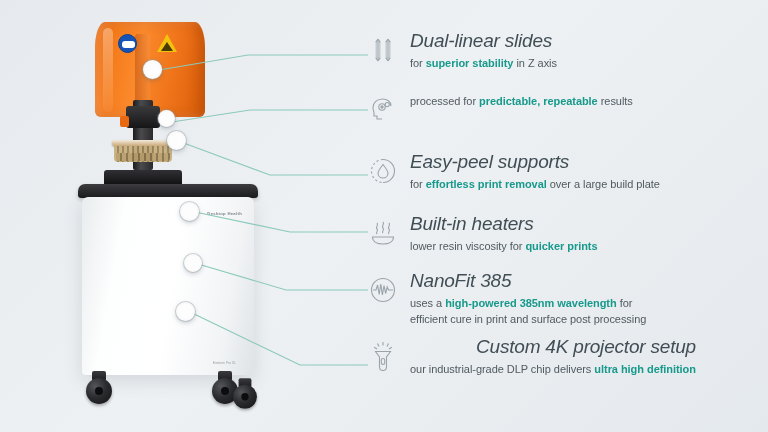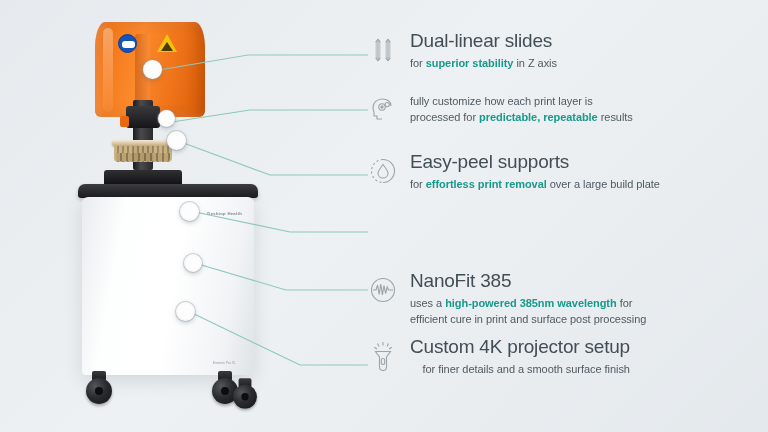--- a/index.html
+++ b/index.html
@@ -146,21 +146,21 @@
     position:absolute; left:0; display:flex; gap:12px; align-items:flex-start;
   }
   .feature-icon {
     width:30px; min-width:30px; height:30px;
     display:flex; align-items:center; justify-content:center;
     color:#9aa4ab; margin-top:5px;
   }
   .feature-text { padding-top:0; }
   .feature-title {
     font-size:19px; font-weight:400; color:#414e56; line-height:1.15;
-    letter-spacing:-.2px; white-space:nowrap;
+    letter-spacing:-.2px; white-space:nowrap;font-style:italic;
   }
   .feature-desc {
     font-size:11px; color:#4f5a61; line-height:1.48; margin-top:3px;
     letter-spacing:-.05px;
   }
   .hl { color:#17998b; font-weight:bold; }
 
   #feature-0 { top:30px; }
   #feature-1 { top:90px; }
   #feature-2 { top:151px; }
@@ -252,21 +252,20 @@
     <div class="feature-icon">
       <svg width="28" height="26" viewBox="0 0 28 26" fill="none" stroke="#9aa4ab" stroke-width="1.1">
         <path d="M22 9 C22 4.5 18 2 13.5 2 C8 2 4 5.5 4 10.5 C4 13 5 14.5 5 16 L5 19 L8 19 L8 22 L13 22"></path>
         <circle cx="13" cy="10" r="3.2"></circle>
         <circle cx="18.2" cy="7.6" r="2.1"></circle>
         <circle cx="13" cy="10" r="1.1" fill="#9aa4ab"></circle>
       </svg>
     </div>
     <div class="feature-text">
       <div class="feature-desc">
-          <div><span>fully customize how each print layer is</span></div>
           <div><span>processed for </span><span class="hl">predictable, repeatable</span><span> results</span></div>
         </div>
     </div>
   </div>
 
   <div class="feature" id="feature-2">
     <div class="feature-icon">
       <svg width="28" height="28" viewBox="0 0 28 28" fill="none" stroke="#9aa4ab" stroke-width="1.1">
         <path d="M14 2.5 A11.5 11.5 0 0 1 14 25.5"></path>
         <path d="M14 2.5 A11.5 11.5 0 0 0 14 25.5" stroke-dasharray="2.2 2.4"></path>
@@ -274,20 +273,36 @@
       </svg>
     </div>
     <div class="feature-text">
       <div class="feature-title">Easy-peel supports</div>
       <div class="feature-desc">
           <div><span>for </span><span class="hl">effortless print removal</span><span> over a large build plate</span></div>
         </div>
     </div>
   </div>
 
+  <div class="feature" id="feature-3">
+    <div class="feature-icon">
+      <svg width="28" height="28" viewBox="0 0 28 28" fill="none" stroke="#9aa4ab" stroke-width="1.1">
+        <path d="M8 4 C10 6 6 8 8 10 C10 12 6 13.5 8 15"></path>
+        <path d="M14 3 C16 5 12 7 14 9 C16 11 12 12.5 14 14"></path>
+        <path d="M20 4 C22 6 18 8 20 10 C22 12 18 13.5 20 15"></path>
+        <path d="M3.5 18 C3.5 22.5 8 25 14 25 C20 25 24.5 22.5 24.5 18 Z"></path>
+      </svg>
+    </div>
+    <div class="feature-text">
+      <div class="feature-title">Built-in heaters</div>
+      <div class="feature-desc">
+          <div><span>lower resin viscosity for </span><span class="hl">quicker prints</span></div>
+        </div>
+    </div>
+  </div>
 
   <div class="feature" id="feature-4">
     <div class="feature-icon">
       <svg width="28" height="28" viewBox="0 0 28 28" fill="none" stroke="#9aa4ab" stroke-width="1.1">
         <circle cx="14" cy="14" r="11.5"></circle>
         <path d="M4 14 L7 14 L8.6 9 L10.2 18.5 L11.8 8 L13.4 19 L15 9.5 L16.6 17.5 L18.2 11 L19.6 14 L24 14"></path>
       </svg>
     </div>
     <div class="feature-text">
       <div class="feature-title">NanoFit 385</div>
@@ -306,18 +321,18 @@
           <path d="M18.5 2.6 L17 5.6"></path>
         <path d="M4.2 6.2 L7 8"></path>
           <path d="M21.8 6.2 L19 8"></path>
         <path d="M5.5 10.5 L20.5 10.5 L16.5 16 L16.5 26 A3.5 3.5 0 0 1 9.5 26 L9.5 16 Z"></path>
         <rect x="11.3" y="17.5" width="3.4" height="6" rx="1.7"></rect>
       </svg>
     </div>
     <div class="feature-text">
       <div class="feature-title">Custom 4K projector setup</div>
       <div class="feature-desc">
-          <div><span>for finer details and a smooth surface finish</span></div>
+          <div><span>our industrial-grade DLP chip delivers </span><span class="hl">ultra high definition</span></div>
         </div>
     </div>
   </div>
 
 </div>
 
 </body></html>

